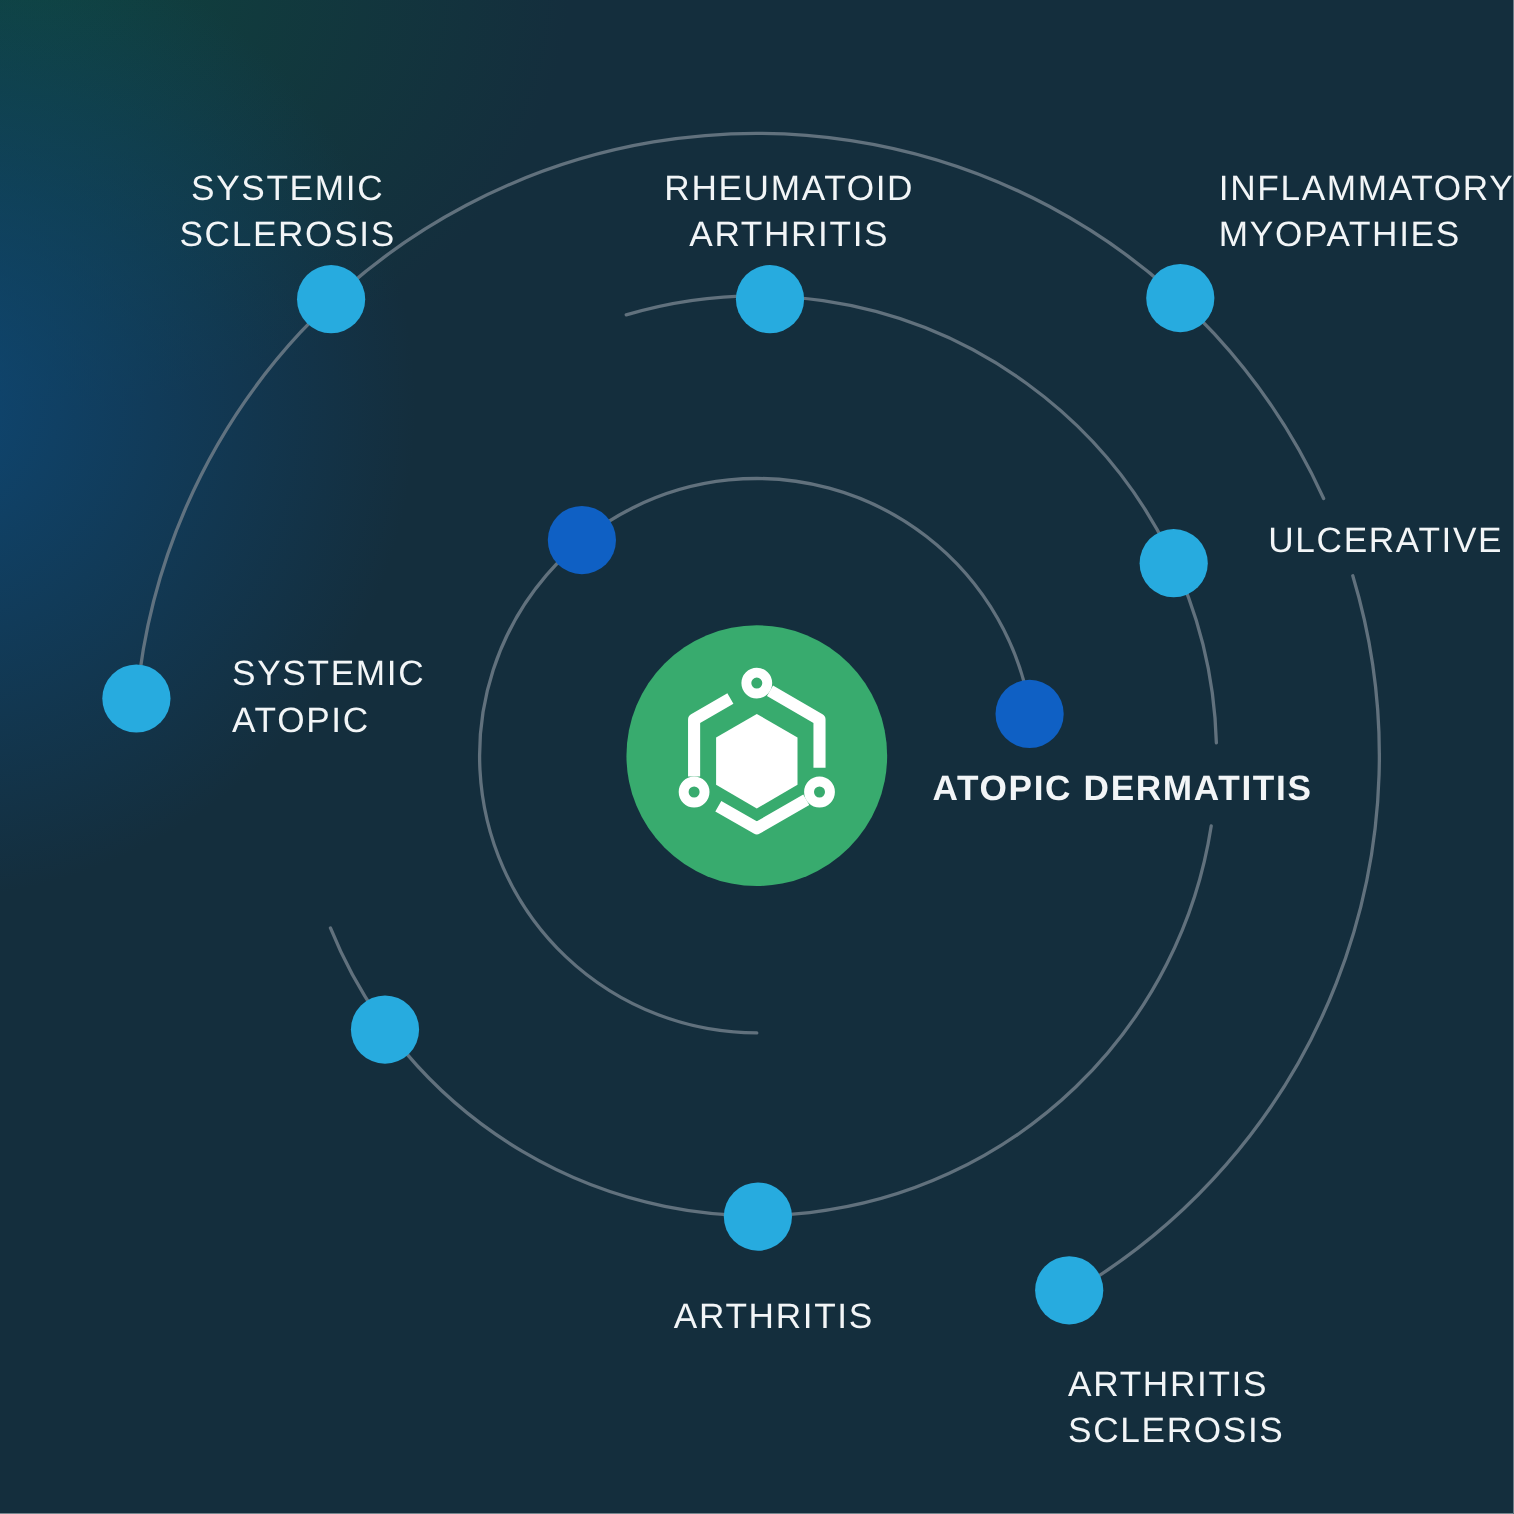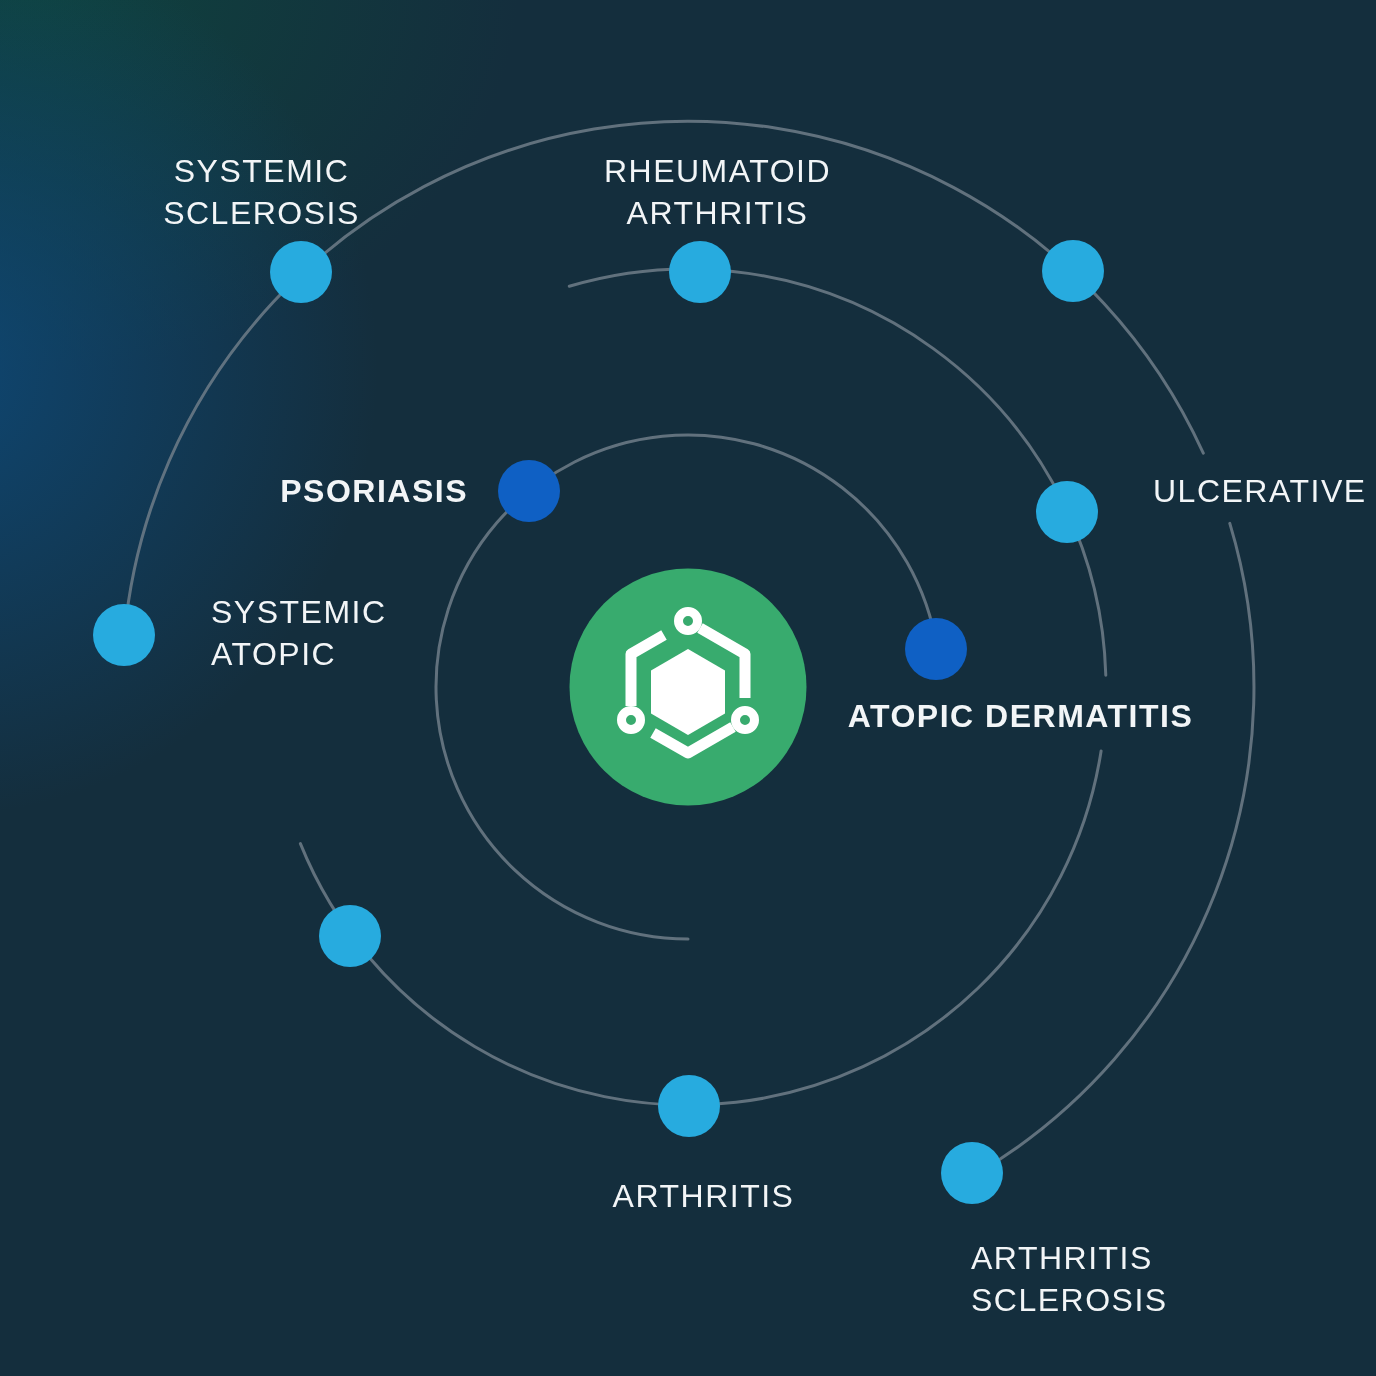--- a/index.html
+++ b/index.html
@@ -98,22 +98,23 @@
   <div class="dot" id="dot-ms"></div>
 
   <div class="lbl c" id="lbl-ss">
     <span class="ln">SYSTEMIC</span>
     <span class="ln">SCLEROSIS</span>
   </div>
   <div class="lbl c" id="lbl-ra">
     <span class="ln">RHEUMATOID</span>
     <span class="ln">ARTHRITIS</span>
   </div>
-  <div class="lbl r bold" id="lbl-ps">
-    <span class="ln">PSORIASIS</span>
+  <div class="lbl l" id="lbl-im">
+    <span class="ln">INFLAMMATORY</span>
+    <span class="ln">MYOPATHIES</span>
   </div>
   <div class="lbl l" id="lbl-uc">
     <span class="ln">ULCERATIVE COLITIS</span>
   </div>
   <div class="lbl l" id="lbl-sl">
     <span class="ln">SYSTEMIC</span>
     <span class="ln">ATOPIC</span>
   </div>
   <div class="lbl c bold" id="lbl-ad">
     <span class="ln">ATOPIC DERMATITIS</span>

